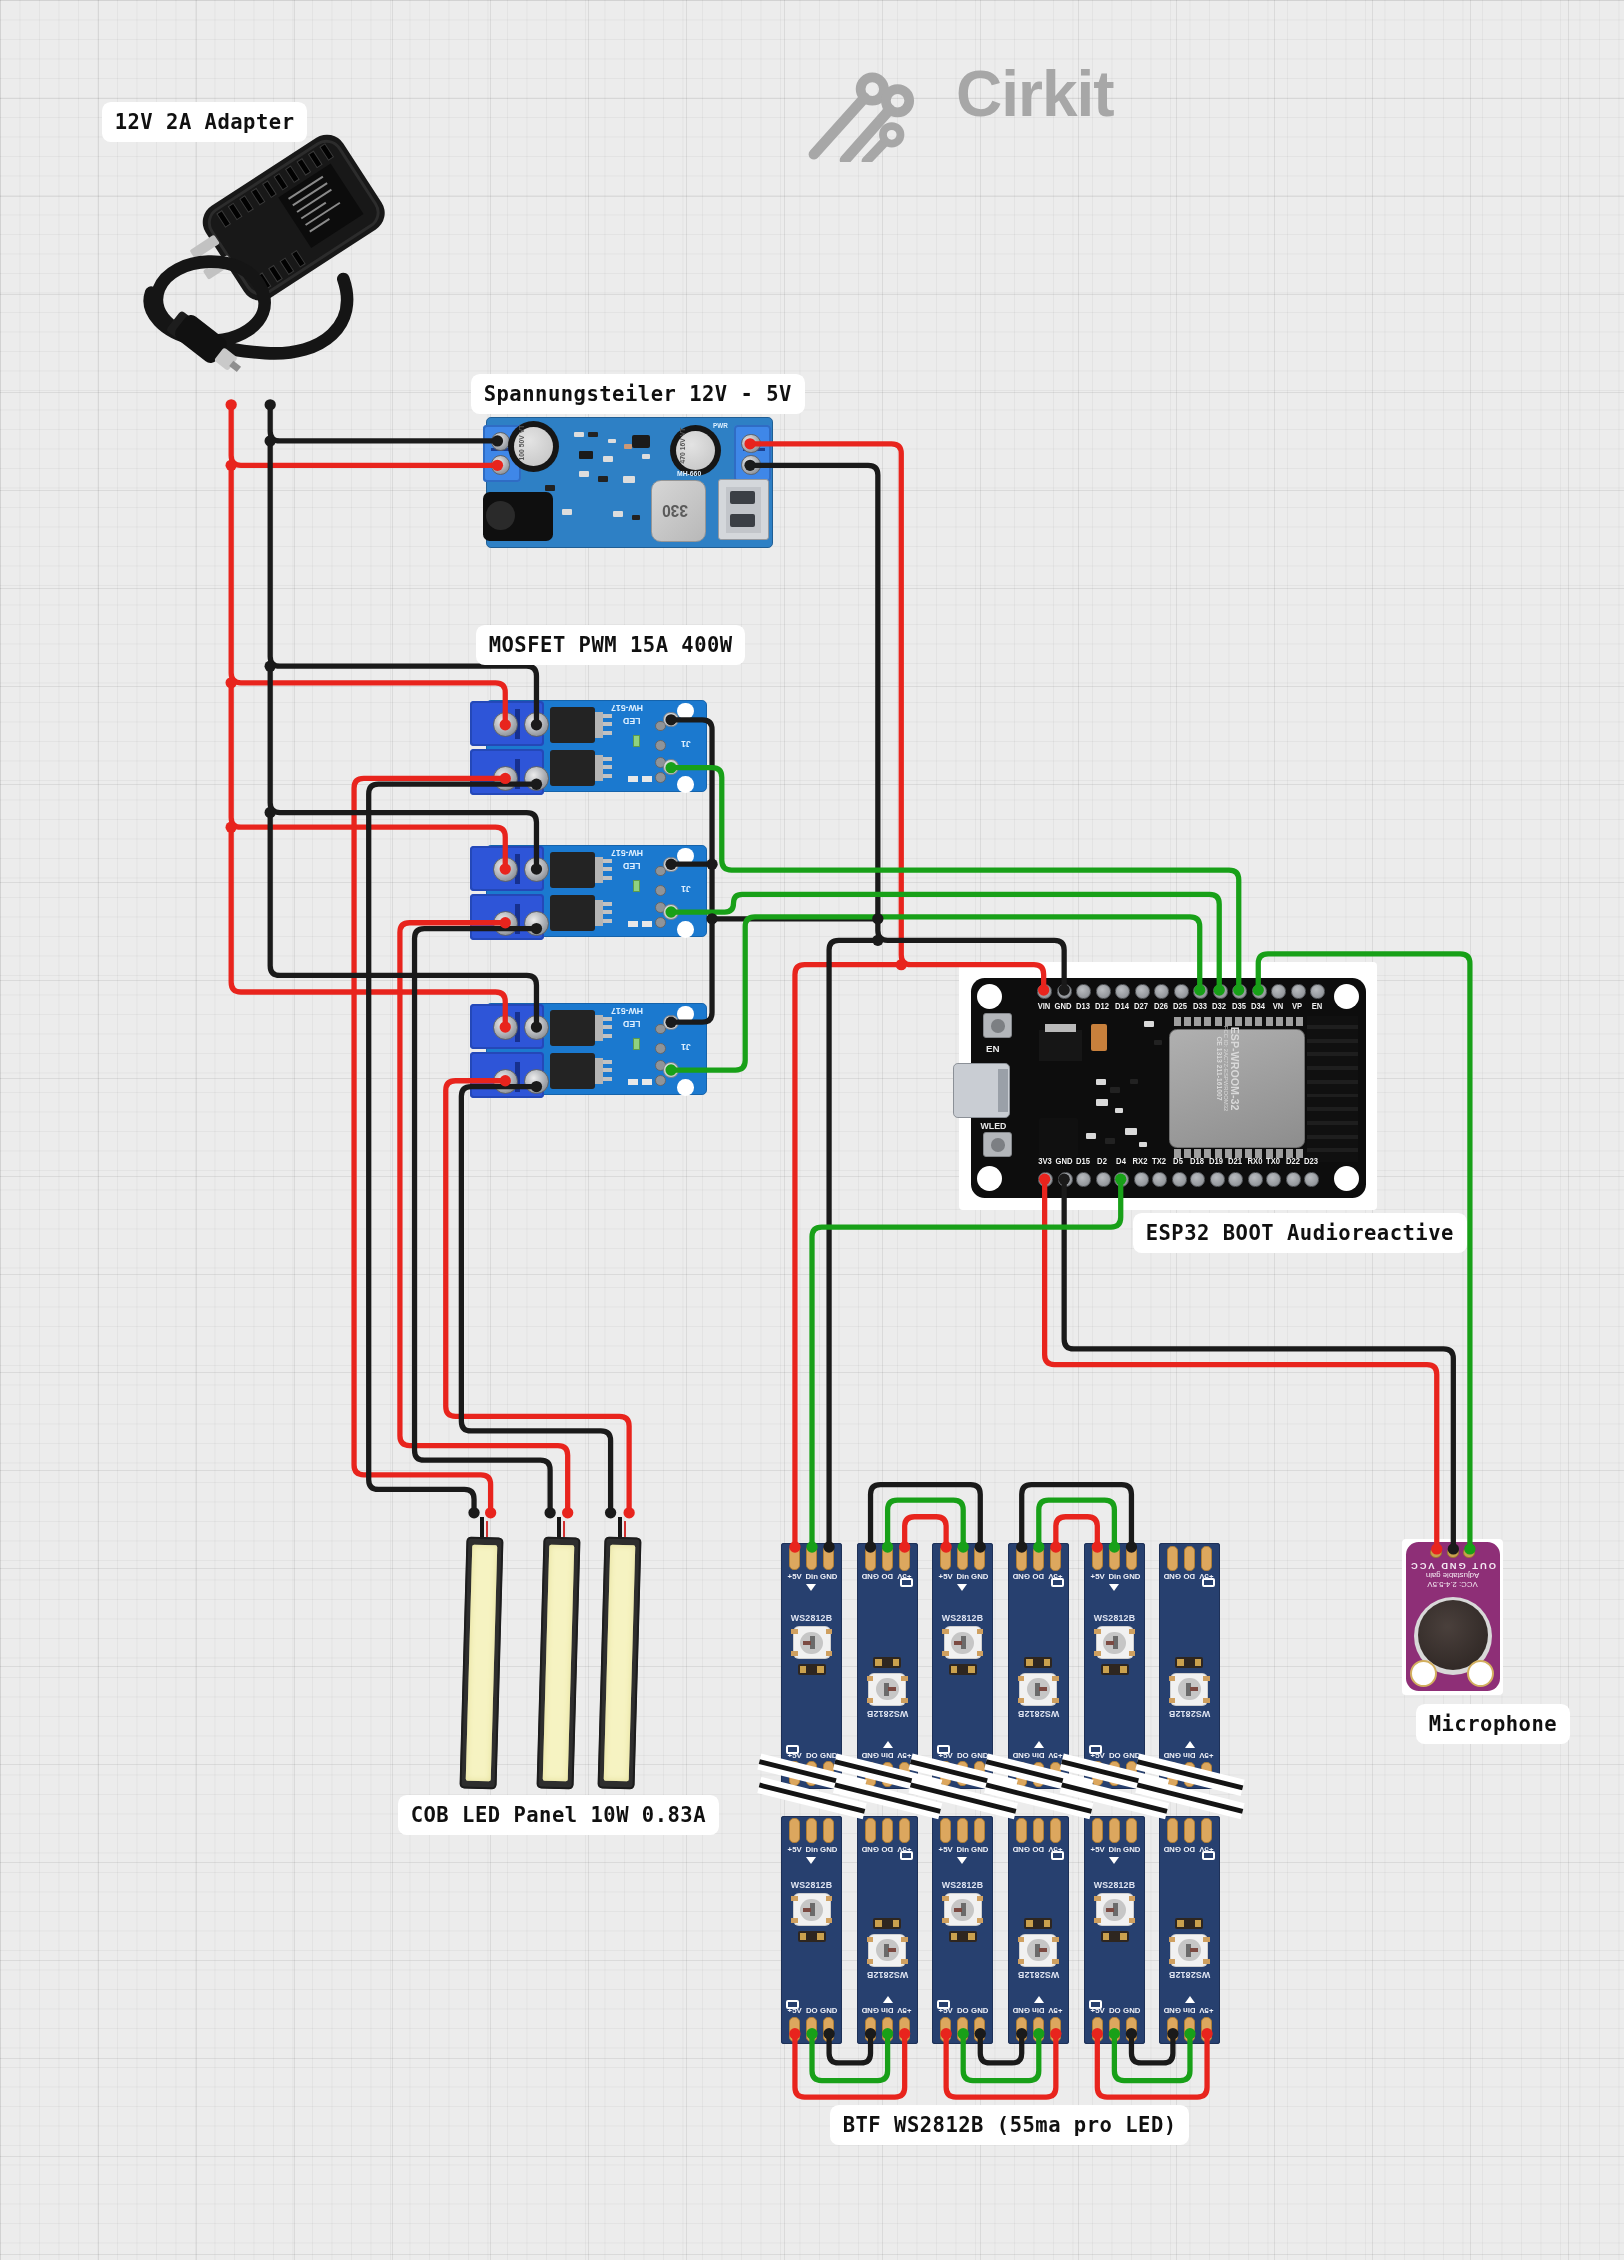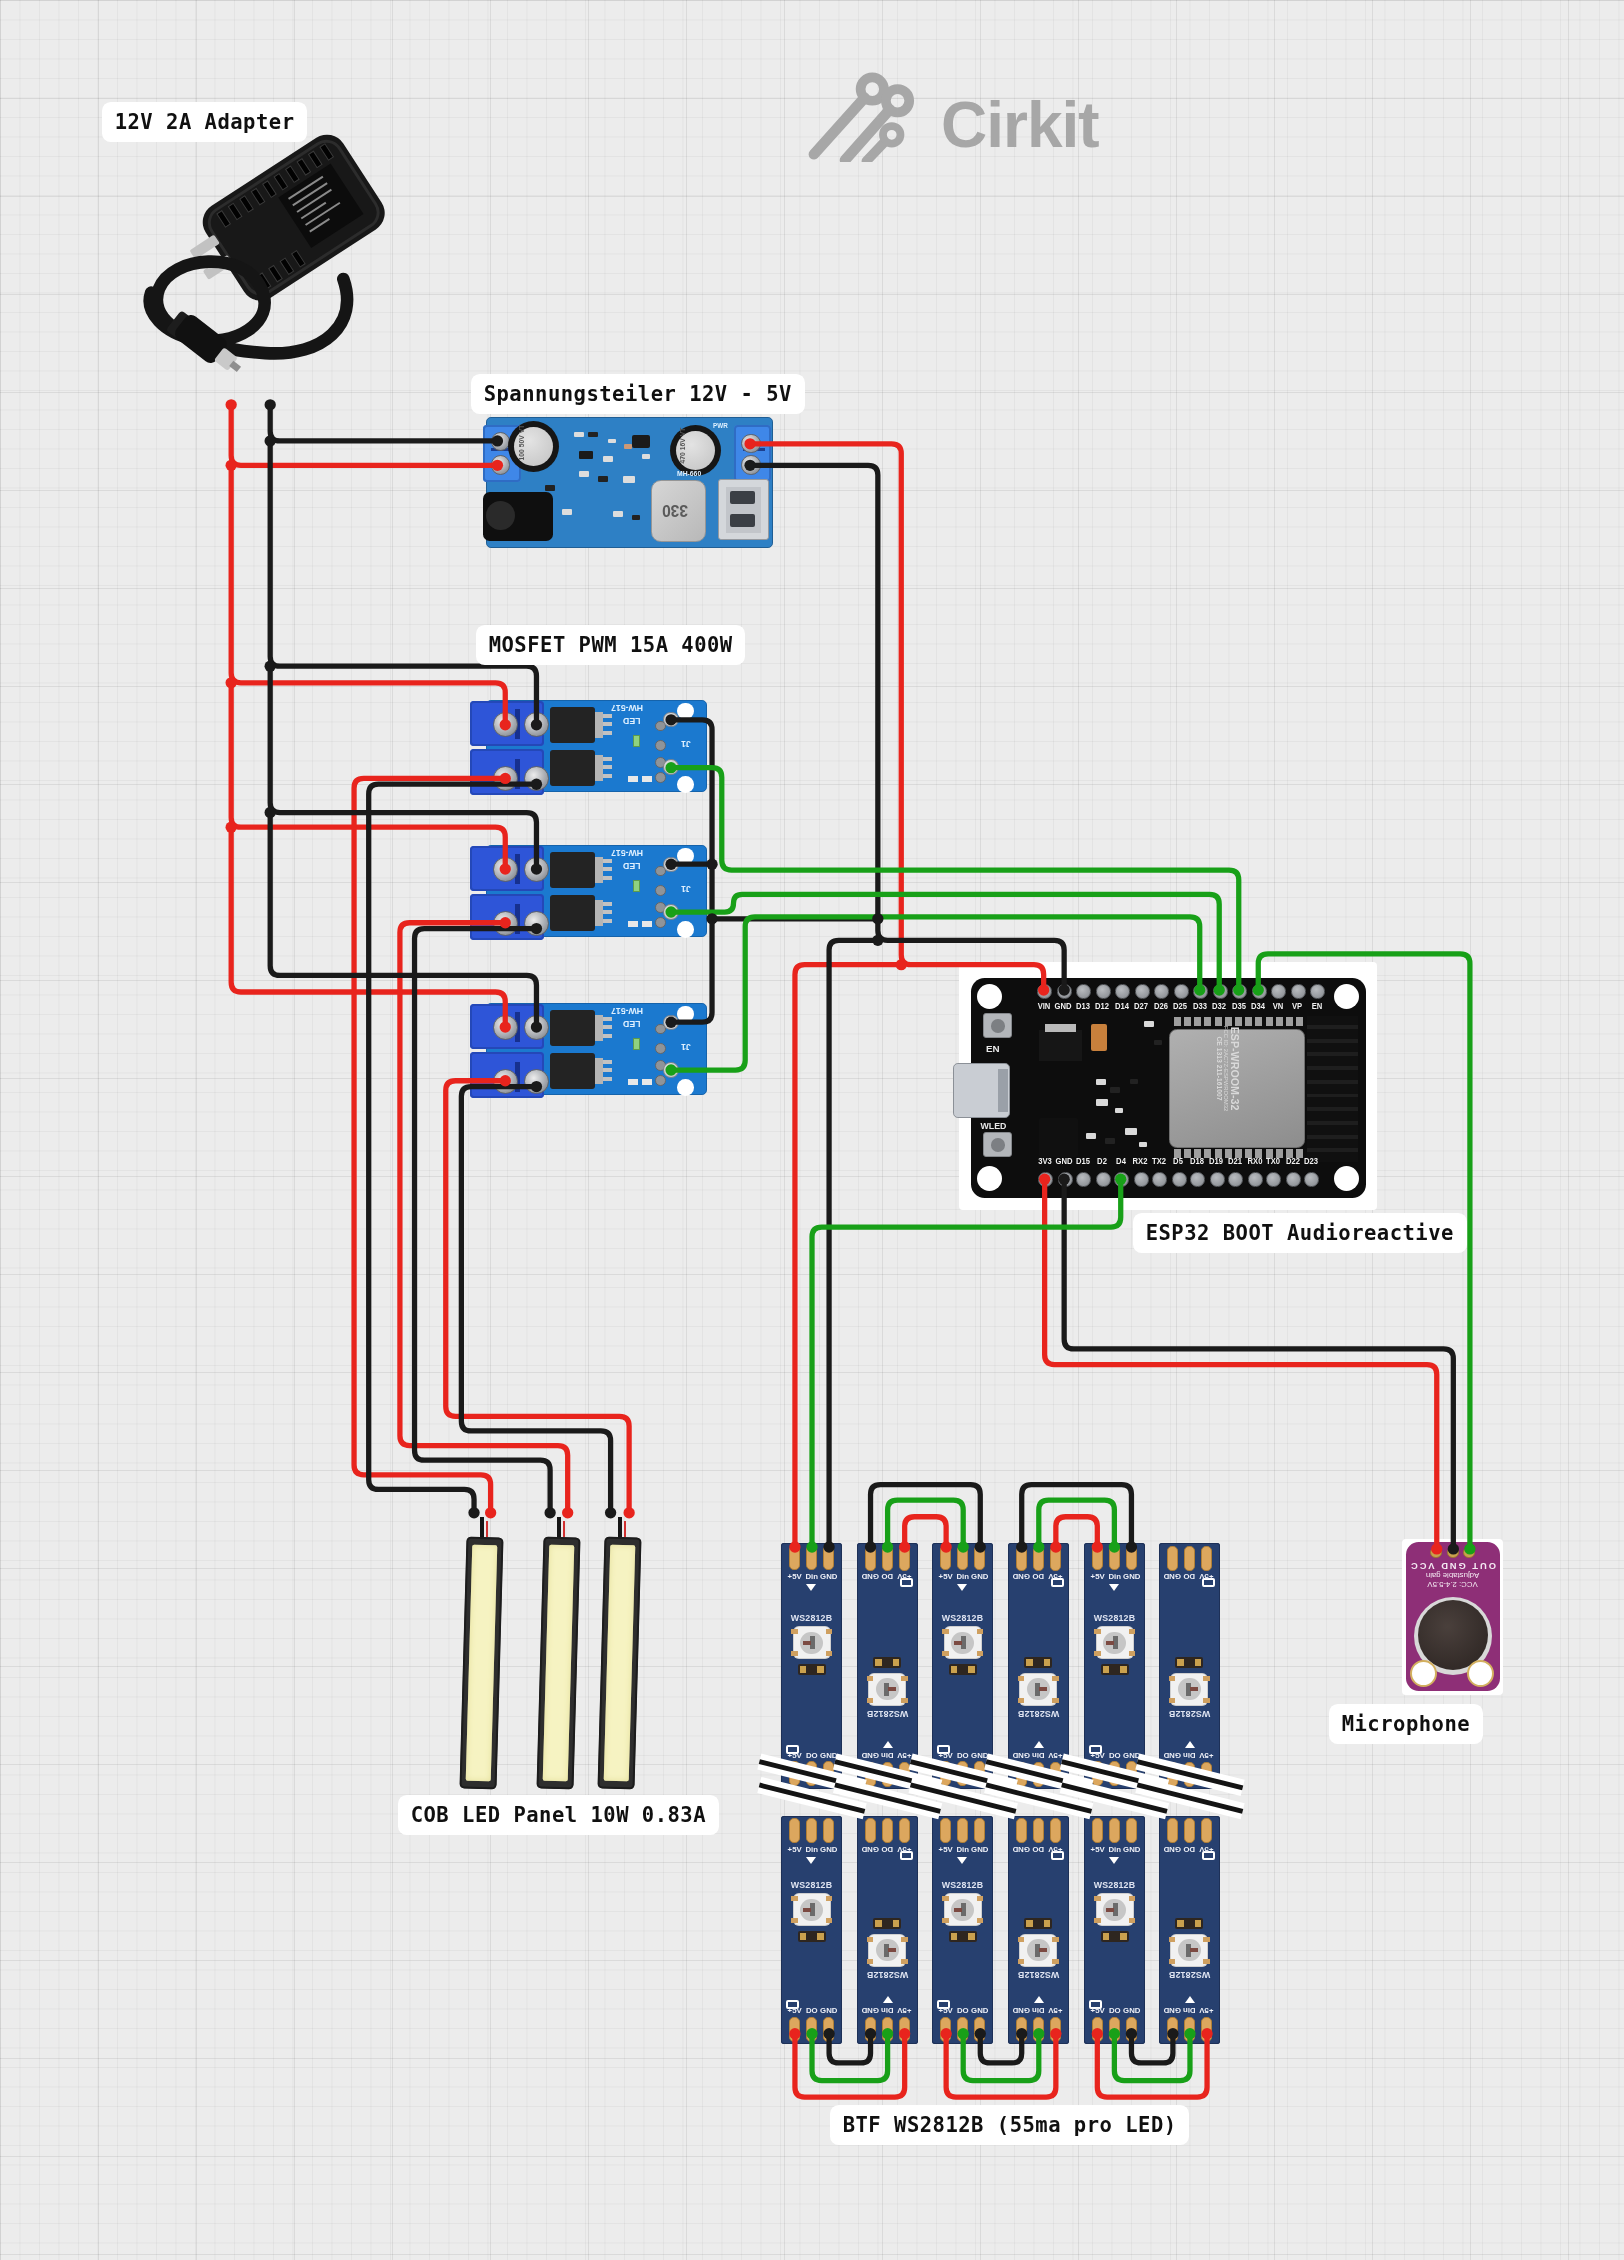--- a/index.html
+++ b/index.html
@@ -8,21 +8,21 @@
     background-image:
       linear-gradient(rgba(0,0,0,.075) 1px,transparent 1px),
       linear-gradient(90deg,rgba(0,0,0,.075) 1px,transparent 1px),
       linear-gradient(rgba(0,0,0,.038) 1px,transparent 1px),
       linear-gradient(90deg,rgba(0,0,0,.038) 1px,transparent 1px);
     background-size:98px 98px,98px 98px,19.5px 19.5px,19.5px 19.5px;
     font-family:"Liberation Sans",sans-serif}
   .abs{position:absolute}
   .clabel{position:absolute;background:#fff;border-radius:8.8px;padding:7.8px 12.7px;
     font:700 20.5px "DejaVu Sans Mono",monospace;color:#101010;white-space:nowrap;z-index:60;letter-spacing:0.5px}
-  #logo{position:absolute;left:802px;top:57px;display:flex;align-items:flex-end;gap:14px;z-index:5;color:#a7a7a7}
+  #logo{position:absolute;left:802px;top:57px;display:flex;align-items:flex-start;gap:29px;z-index:5;color:#a7a7a7}
   #logo .t1{font-size:64px;font-weight:700;letter-spacing:-1px}
   #logo .t2{font-size:64px;font-weight:900;letter-spacing:-1px;margin-left:13.7px}
   .slab{position:absolute;font:700 7.8px "Liberation Sans",sans-serif;color:#eef0f8;text-align:center}
   .silk{position:absolute;font:700 8.8px "Liberation Sans",sans-serif;color:#dff0ff;white-space:nowrap}
   .pinlab{position:absolute;font:700 9.3px "Liberation Sans",sans-serif;color:#f0f0f0;width:23.4px;text-align:center;transform:translateX(-50%) scaleX(.82);white-space:nowrap}
   #wires{position:absolute;left:0;top:0;z-index:50;pointer-events:none}
   .comp{z-index:20}
 </style>
 </head>
 <body>
@@ -39,21 +39,21 @@
       <circle cx="92" cy="80" r="9" stroke="#a7a7a7" stroke-width="8" fill="none"></circle>
     </svg>
     <span class="t1">Cirkit</span>
   </div>
 
   <div class="clabel" style="left:102px;top:102px">12V 2A Adapter</div>
   <div class="clabel" style="left:471px;top:374px">Spannungsteiler 12V - 5V</div>
   <div class="clabel" style="left:476px;top:625px">MOSFET PWM 15A 400W</div>
   <div class="clabel" style="left:1133px;top:1213px">ESP32 BOOT Audioreactive</div>
   <div class="clabel" style="left:398px;top:1795px">COB LED Panel 10W 0.83A</div>
-  <div class="clabel" style="left:1329px;top:1704px">Microphone</div>
+  <div class="clabel" style="left:1416px;top:1704px">Microphone</div>
   <div class="clabel" style="left:830px;top:2105px">BTF WS2812B (55ma pro LED)</div>
 
   <div class="abs comp" id="regulator" style="left:486px;top:417px;width:287px;height:131px">
     <div class="abs" style="left:0;top:0;width:287px;height:131px;background:#2e80c5;border:1px solid #205e94;border-radius:4.9px"></div>
     <div class="abs" style="left:-2.9px;top:7.8px;width:38px;height:57px;background:#3f87e8;border-radius:3.9px;box-shadow:inset 0 0 0 2px #2f6cc4"></div>
     <div class="abs" style="left:4.9px;top:31px;width:21.5px;height:2.9px;background:#1c3f8f"></div>
     <div class="abs" style="left:4.9px;top:14.6px;width:19.5px;height:19.5px;border-radius:50%;background:radial-gradient(circle at 38% 35%,#eee,#a2a6ac 60%,#74787e);border:1px solid #5f6368"></div>
     <div class="abs" style="left:4.9px;top:38px;width:19.5px;height:19.5px;border-radius:50%;background:radial-gradient(circle at 38% 35%,#eee,#a2a6ac 60%,#74787e);border:1px solid #5f6368"></div>
     <div class="abs" style="left:248px;top:7.8px;width:37px;height:57px;background:#3f87e8;border-radius:3.9px;box-shadow:inset 0 0 0 2px #2f6cc4"></div>
     <div class="abs" style="left:257px;top:31px;width:21.5px;height:2.9px;background:#1c3f8f"></div>

